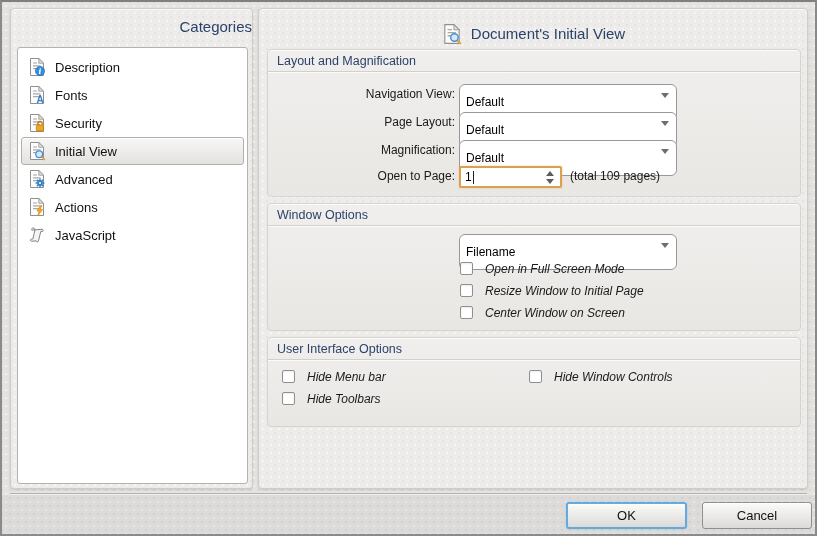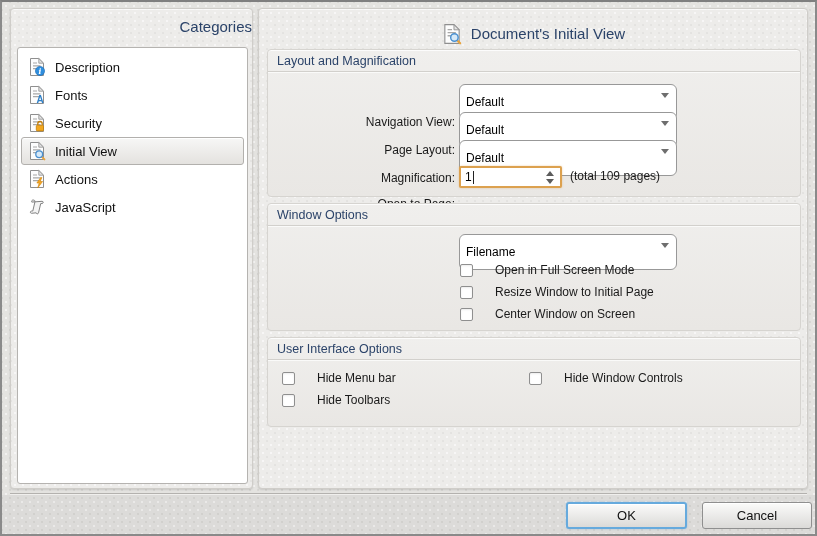--- a/index.html
+++ b/index.html
@@ -65,21 +65,21 @@
     height:22px; line-height:22px; padding-left:9px;
     font-size:12.5px; color:#2b4369;
     border-bottom:1px solid #d2d0cc;
     box-shadow:0 1px 0 rgba(255,255,255,.7);
   }
   .g-layout { top:40px; height:148px; }
   .g-window { top:194px; height:128px; }
   .g-ui     { top:328px; height:90px; }
   .form-label {
     position:absolute; left:10px; width:177px; text-align:right;
-    font-size:12px; color:#1a1a1a; white-space:nowrap;margin-top:28px;
+    font-size:12px; color:#1a1a1a; white-space:nowrap;
   }
   .dropdown {
     position:absolute; left:191px; width:218px; height:36px;
     background:#fff; border:1px solid #989898; border-radius:6px;
     display:flex; align-items:center; padding-left:6px;
     font-size:12px; color:#000; cursor:default;
   }
   .dd-arrow {
     position:absolute; right:7px; top:8px; width:0; height:0;
     border-left:4px solid transparent; border-right:4px solid transparent;
@@ -94,21 +94,21 @@
   }
   .caret { display:inline-block; width:1px; height:13px; background:#222; margin-left:1px; }
   .spin-btns {
     position:absolute; right:3px; top:0; bottom:0; width:14px;
     display:flex; flex-direction:column; align-items:center; justify-content:center; gap:3px;
   }
   .tri-up { width:0; height:0; border-left:4px solid transparent; border-right:4px solid transparent; border-bottom:5px solid #5c5c5c; }
   .tri-down { width:0; height:0; border-left:4px solid transparent; border-right:4px solid transparent; border-top:5px solid #5c5c5c; }
   .total-text { position:absolute; left:302px; top:119px; font-size:12px; color:#1a1a1a; }
   .total-text b { font-weight:normal; }
-  .checkbox-row { position:absolute; display:flex; align-items:center; gap:22px; height:16px; font-size:12px; color:#1a1a1a; }
+  .checkbox-row { position:absolute; display:flex; gap:12px; height:16px; font-size:12px; color:#1a1a1a;font-style:italic; }
   .checkbox {
     width:13px; height:13px; background:#fff;
     border:1px solid #8f8f8f; border-radius:2px;
     box-shadow:inset 0 1px 2px rgba(0,0,0,.08); flex:0 0 13px;
   }
   
   .footer-line {
     position:absolute; left:8px; right:8px; top:491px; height:2px;
     border-top:1px solid #b3b1ae; border-bottom:1px solid #f0efed;
   }
@@ -171,20 +171,34 @@
 
       <div class="cat-item selected">
         <svg class="cat-icon" viewBox="0 0 20 20">
           <use href="#doc-base"></use>
           <line x1="14.6" y1="15.6" x2="17.4" y2="18.4" stroke="#e8a33d" stroke-width="2" stroke-linecap="round"></line>
           <circle cx="12.2" cy="13.2" r="3.4" fill="#d6e9f8" stroke="#4a90d0" stroke-width="1.3"></circle>
         </svg>
         <span>Initial View</span>
       </div>
 
+      <div class="cat-item">
+        <svg class="cat-icon" viewBox="0 0 20 20">
+          <use href="#doc-base"></use>
+          <g stroke="#2f80c8" stroke-width="1.5">
+            <line x1="13" y1="9.6" x2="13" y2="18.4"></line>
+            <line x1="8.6" y1="14" x2="17.4" y2="14"></line>
+            <line x1="9.9" y1="10.9" x2="16.1" y2="17.1"></line>
+            <line x1="16.1" y1="10.9" x2="9.9" y2="17.1"></line>
+          </g>
+          <circle cx="13" cy="14" r="2.7" fill="#2f80c8"></circle>
+          <circle cx="13" cy="14" r="1.1" fill="#fff"></circle>
+        </svg>
+        <span>Advanced</span>
+      </div>
 
       <div class="cat-item">
         <svg class="cat-icon" viewBox="0 0 20 20">
           <use href="#doc-base"></use>
           <path d="M13.6 8.6 L9.9 14 h2.3 L10.7 19 L15.6 12.5 h-2.5 L14.9 8.6 Z" fill="#f7a823" stroke="#cf8208" stroke-width="0.6"></path>
         </svg>
         <span>Actions</span>
       </div>
 
       <div class="cat-item">

